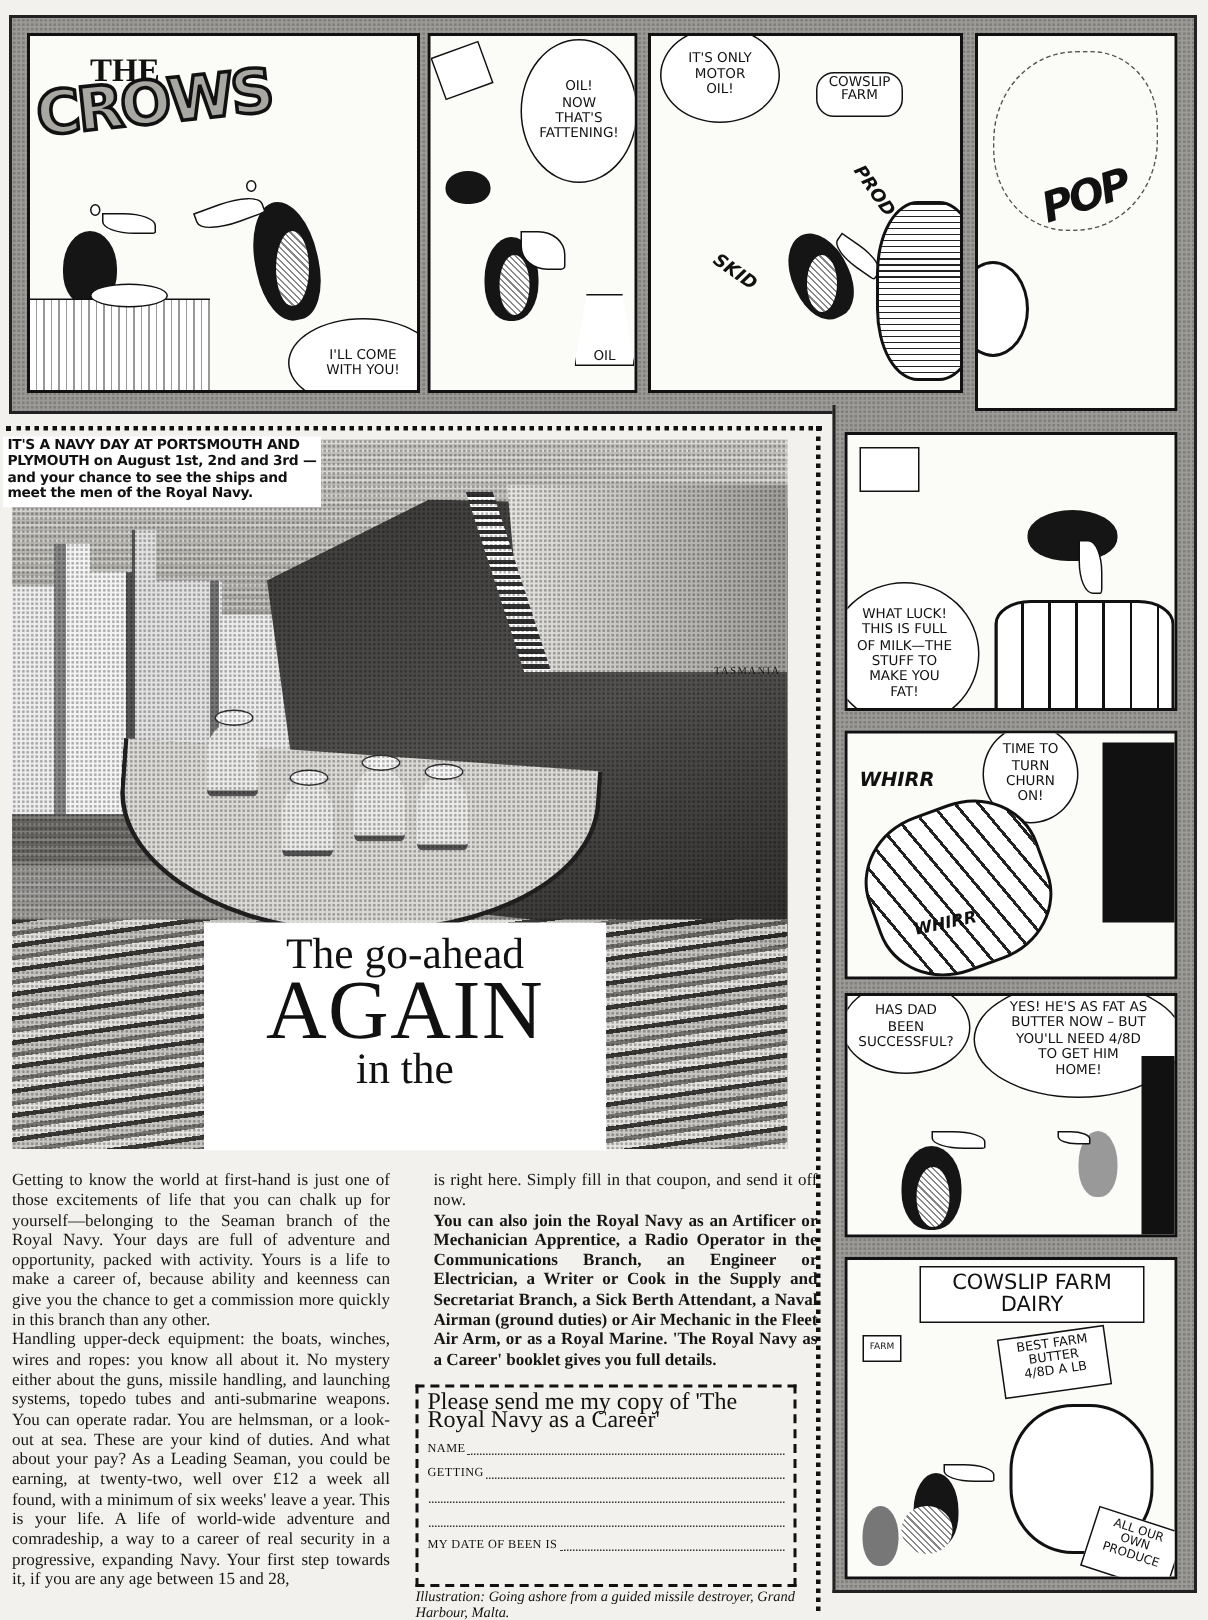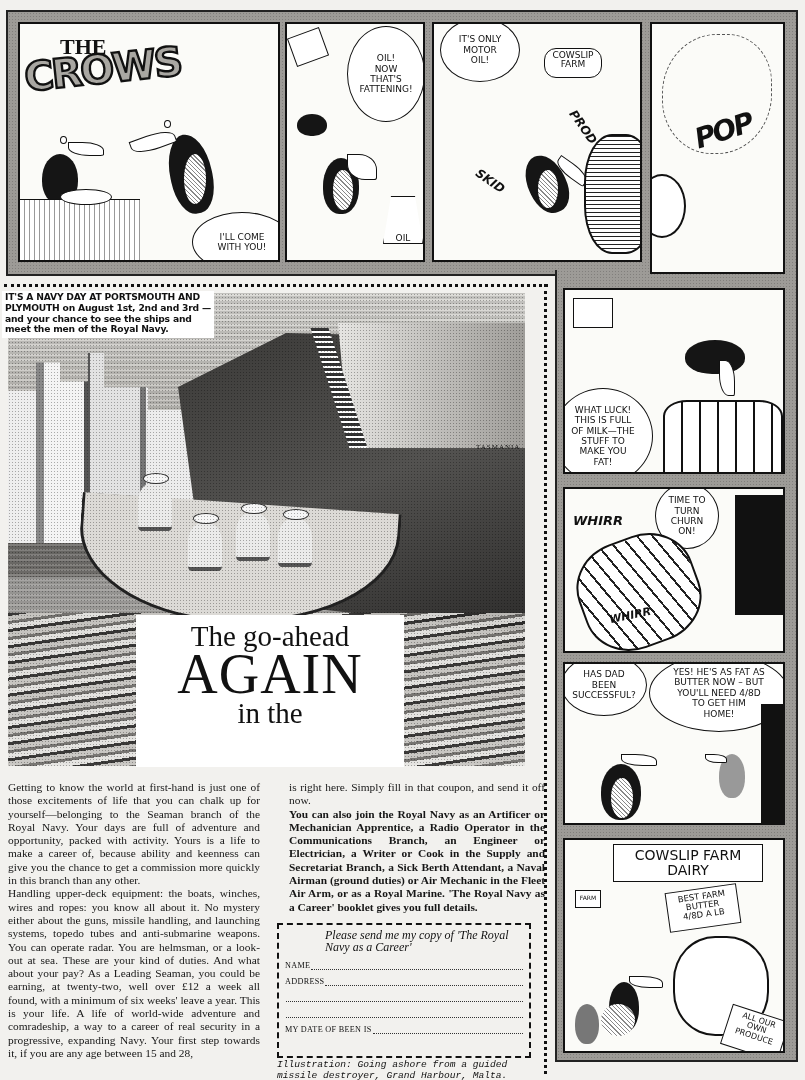--- a/index.html
+++ b/index.html
@@ -62,24 +62,24 @@
   .hl2 { font-size: 56px; line-height: 46px; letter-spacing: 1px; }
   .hl3 { font-size: 29px; line-height: 32px; }
   .hl4 { font-size: 29px; line-height: 30px; letter-spacing: 0.5px; }
 
   .body-col { position: absolute; font-family: "Liberation Serif", serif; font-size: 11.4px; line-height: 13.3px; text-align: justify; color: #161616; }
   .col1 { left: 8px; top: 781px; width: 252px; }
   .col2 { left: 274px; top: 781px; width: 256px; margin-left: 15px; }
   .col2 .bold { font-weight: bold; }
   .coupon { position: absolute; left: 277px; top: 923px; width: 254px; height: 135px; border: 2px dashed #111; padding: 4px 6px; font-family: "Liberation Serif", serif; }
   .coupon .to { font-weight: bold; font-size: 11.4px; line-height: 12.5px; }
-  .coupon .please { font-style: italic; font-size: 12px; line-height: 12.4px; margin-left: 40px; }
+  .coupon .please { font-size: 16px; line-height: 12.4px; }
   .coupon .line { display: flex; align-items: flex-end; font-size: 8.2px; height: 16px; letter-spacing: 0.3px; }
   .coupon .line .dots { flex: 1; border-bottom: 1px dotted #333; margin-left: 1px; height: 9px; }
-  .caption { position: absolute; left: 277px; top: 1060px; width: 258px; font-family: Liberation Mono, monospace; font-style: italic; font-size: 9.6px; line-height: 10.5px; }
+  .caption { position: absolute; left: 277px; top: 1060px; width: 258px; font-family: Liberation Serif, serif; font-style: italic; font-size: 9.6px; line-height: 10.5px; }
 </style>
 </head>
 <body>
 
 <div class="frame-top"></div>
 <div class="frame-right"></div>
 
 <div class="panel p1">
   <div class="title-the">THE</div>
   <div class="title-crows">CROWS</div>
@@ -245,21 +245,21 @@
   <p class="bold">You can also join the Royal Navy as an Artificer or Mechanician Apprentice, a Radio Operator in the Communications Branch, an Engineer or Electrician, a Writer or Cook in the Supply and Secretariat Branch, a Sick Berth Attendant, a Naval Airman (ground duties) or Air Mechanic in the Fleet Air Arm, or as a Royal Marine. 'The Royal Navy as a Career' booklet gives you full details.</p>
 </div>
 
 <div class="coupon">
   <div class="please">Please send me my copy of 'The Royal Navy as a Career'</div>
   <div class="line">
       <span>NAME</span>
       <span class="dots"></span>
     </div>
   <div class="line">
-      <span>ADDRESS</span>
+      <span>GETTING</span>
       <span class="dots"></span>
     </div>
   <div class="line">
       <span class="dots"></span>
     </div>
   <div class="line">
       <span class="dots"></span>
     </div>
   <div class="line">
       <span>MY DATE OF BEEN IS</span>

